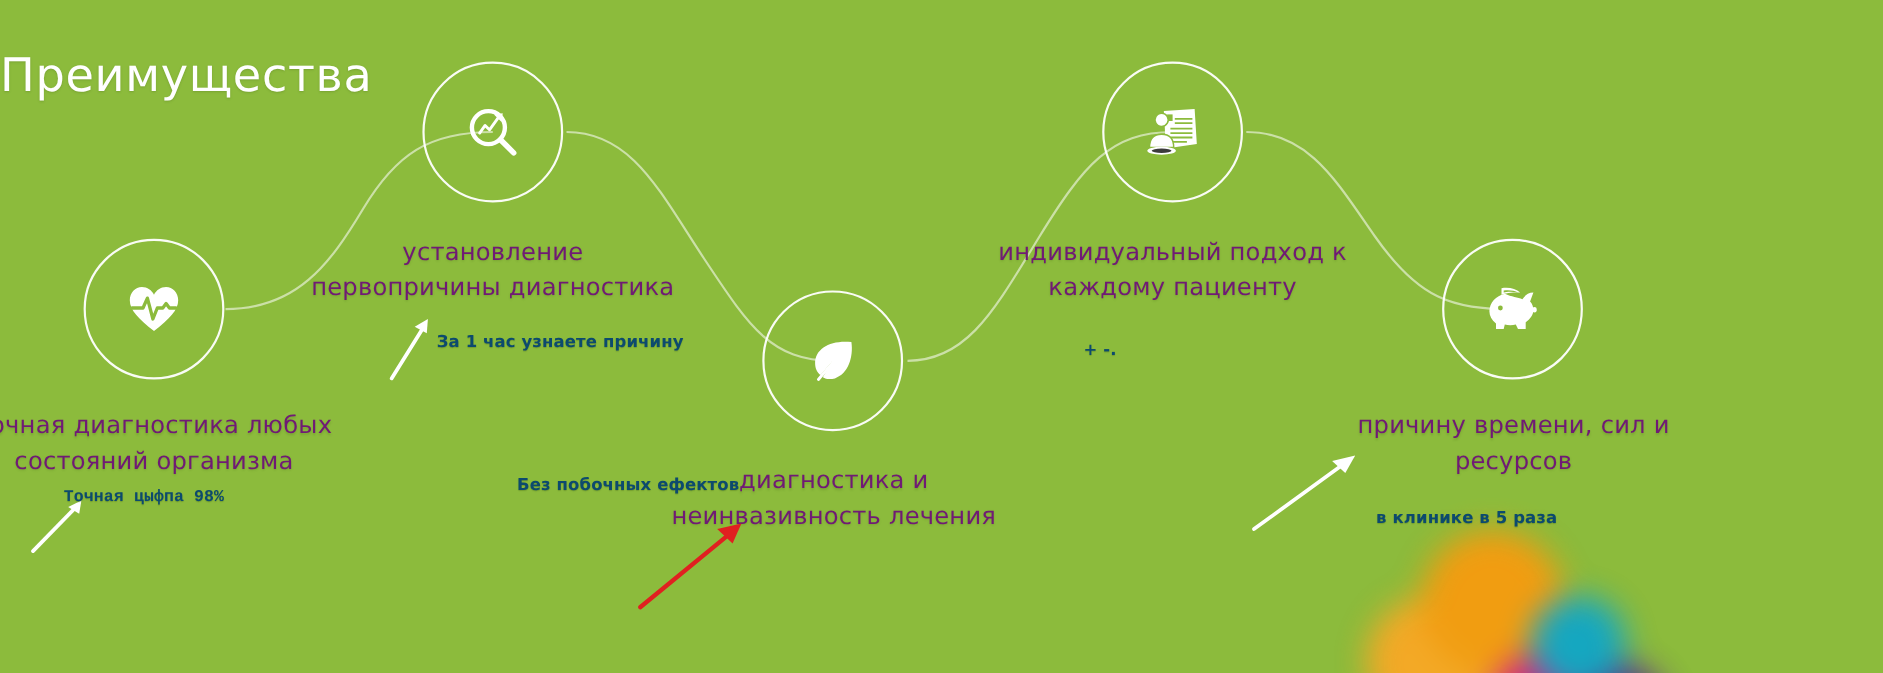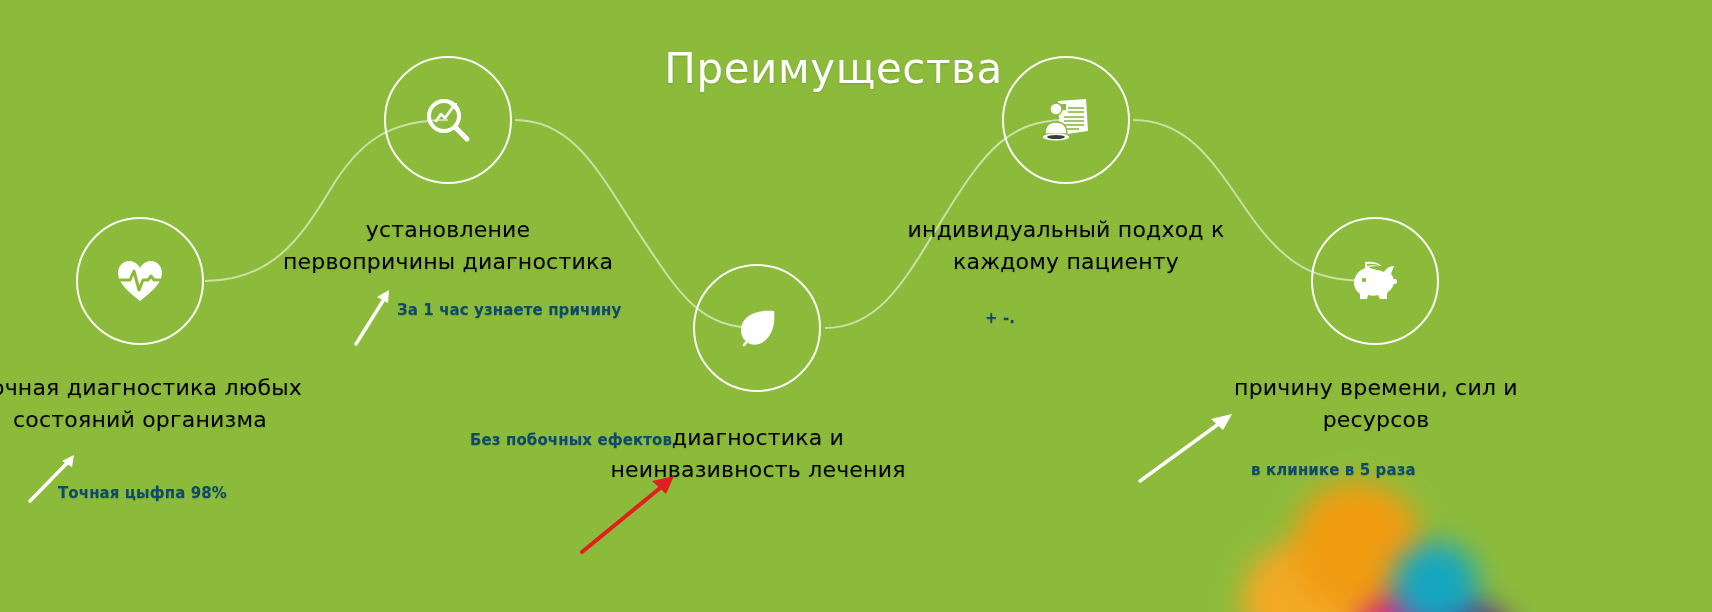--- a/index.html
+++ b/index.html
@@ -19,36 +19,36 @@
   .b-orange2{left:40px;top:70px;width:120px;height:120px;background:#F9A825;}
   .b-cyan{left:190px;top:70px;width:86px;height:86px;background:#0FA6C8;}
   .b-magenta{left:150px;top:120px;width:110px;height:110px;background:#D81B8C;}
   .b-purple{left:220px;top:130px;width:96px;height:96px;background:#5B2D8E;}
 
   
   .curve{position:absolute;left:0;top:0;width:1712px;height:612px;pointer-events:none;}
 
   
   .title{
-    position:absolute;left:0;top:44px;width:1667px;text-align:center;
+    position:absolute;left:0;top:44px;width:1667px;text-align:left;
     color:#ffffff;font-size:42px;font-weight:400;letter-spacing:.6px;
     text-shadow:0 1px 2px rgba(60,90,20,.25);
   }
 
   
   .node{position:absolute;}
   .circle{
     position:absolute;border-radius:50%;
     border:2px solid rgba(255,255,255,.95);
     display:flex;align-items:center;justify-content:center;
     box-sizing:border-box;
   }
   .circle svg{display:block;}
   .node-label{
-    position:absolute;text-align:center;color:#000000;
+    position:absolute;text-align:center;color:#701a75;
     font-size:22px;line-height:32px;font-weight:400;letter-spacing:.2px;
     text-shadow:0 1px 2px rgba(60,90,20,.22);
   }
 
   
   .note{
     position:absolute;color:#0c4a6e;font-size:15px;line-height:21px;
     font-weight:bold;letter-spacing:.1px;
     text-shadow:0 1px 1px rgba(60,90,20,.3);
   }
@@ -168,21 +168,21 @@
     <div class="node-label" style="left:1196px;top:372px;width:360px;">
       <div>причину времени, сил и</div>
       <div>ресурсов</div>
     </div>
   </div>
 
   <svg class="arrow" style="left:24px;top:452px;" width="60" height="52" viewBox="0 0 60 52">
     <path fill="none" stroke="#ffffff" stroke-width="3.4" stroke-linecap="round" d="M 6 49 L 47 7"></path>
     <path fill="#ffffff" d="M 50 3 L 38 9 L 48 15 Z"></path>
   </svg>
-  <div class="note" style="left:58px;top:483px;width:230px;">
+  <div class="note" style="left:58px;top:441px;width:230px;font-family:Liberation Mono, monospace;">
     <div>Точная цыфпа 98%</div>
   </div>
 
   <svg class="arrow" style="left:350px;top:286px;" width="50" height="62" viewBox="0 0 50 62">
     <path fill="none" stroke="#ffffff" stroke-width="3.4" stroke-linecap="round" d="M 6 58 L 36 10"></path>
     <path fill="#ffffff" d="M 39 4 L 27 11 L 38 17 Z"></path>
   </svg>
   <div class="note note-clip" style="left:397px;top:300px;width:240px;height:48px;">
     <div>За 1 час узнаете причину</div>
   </div>

